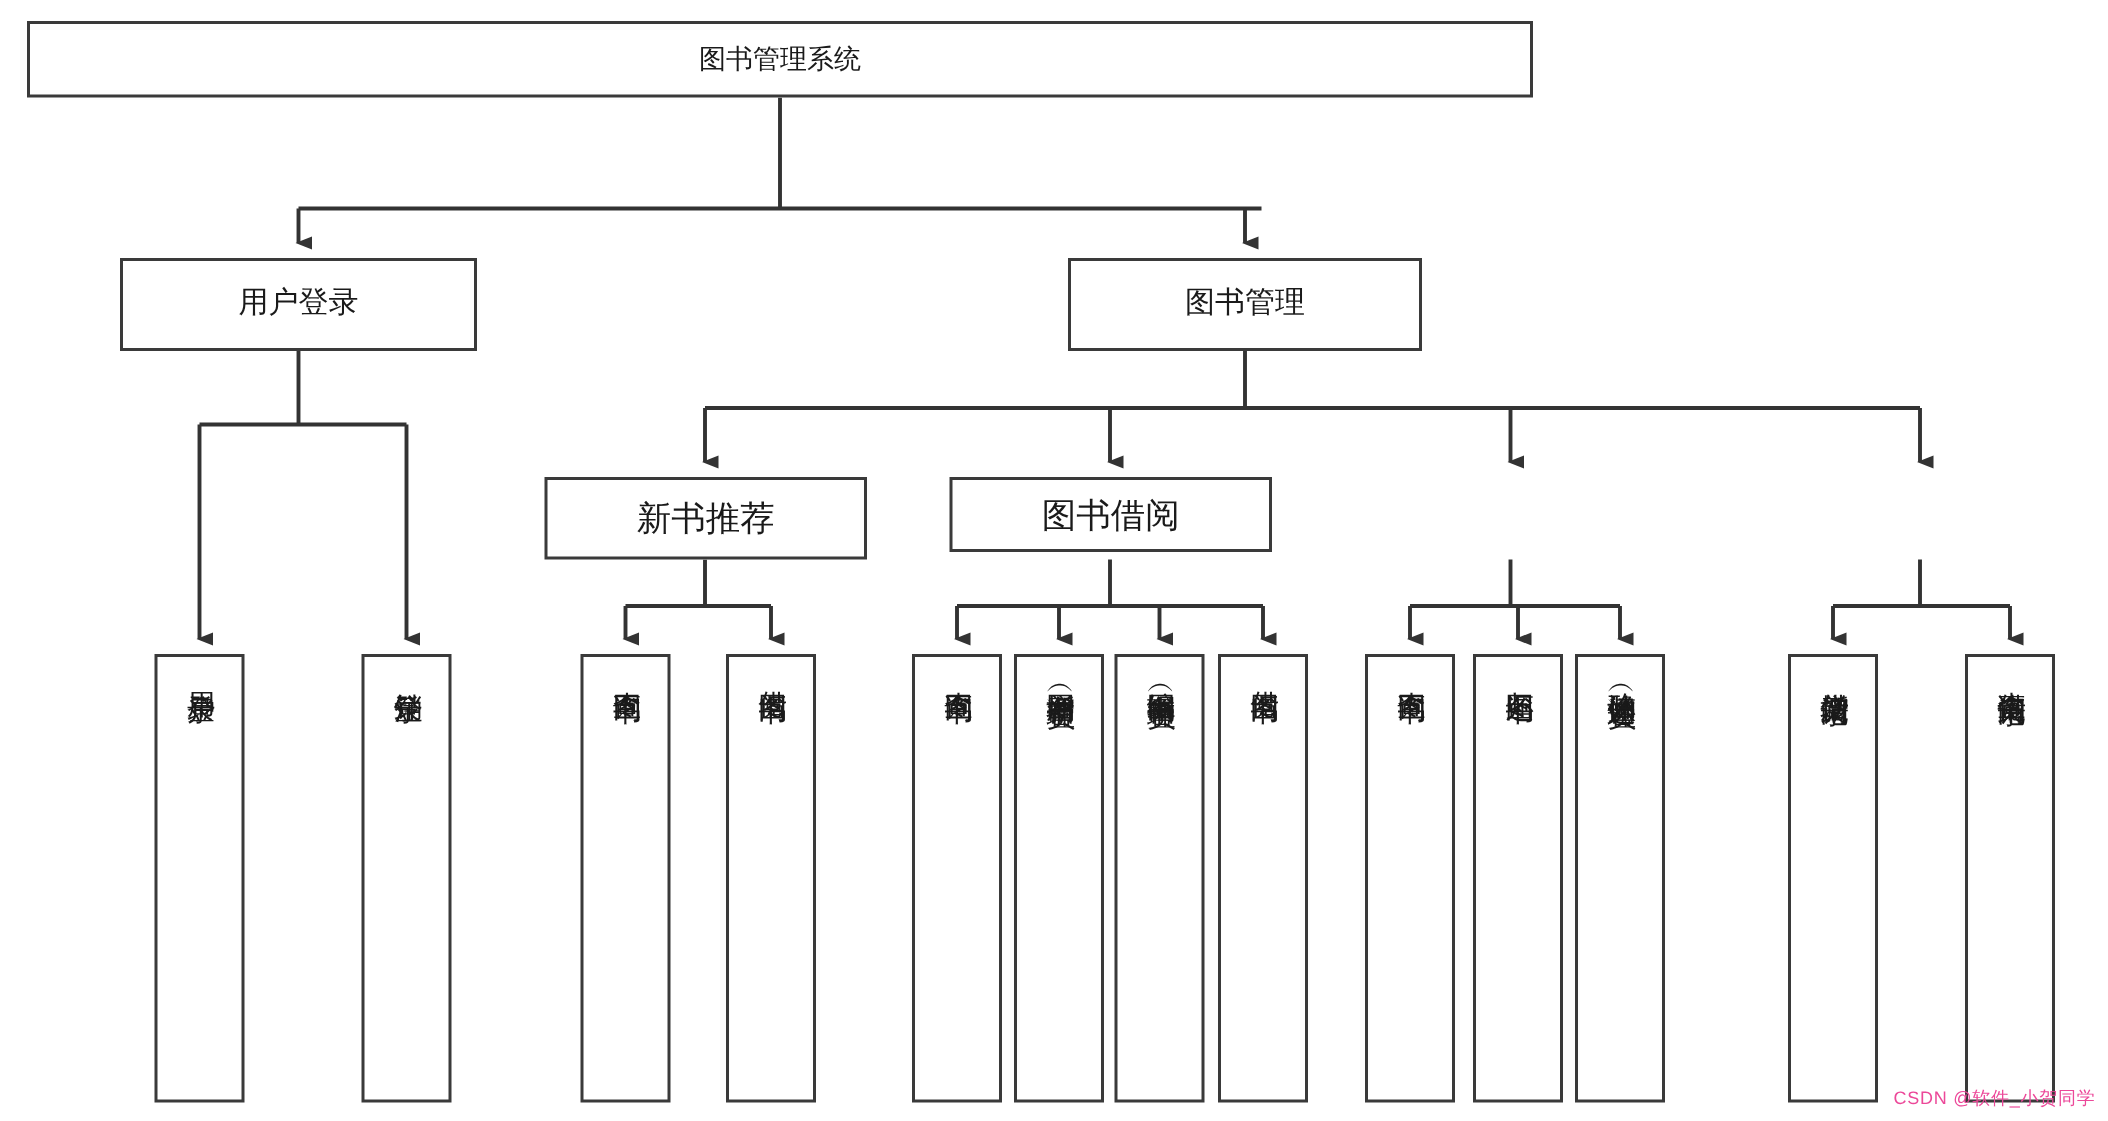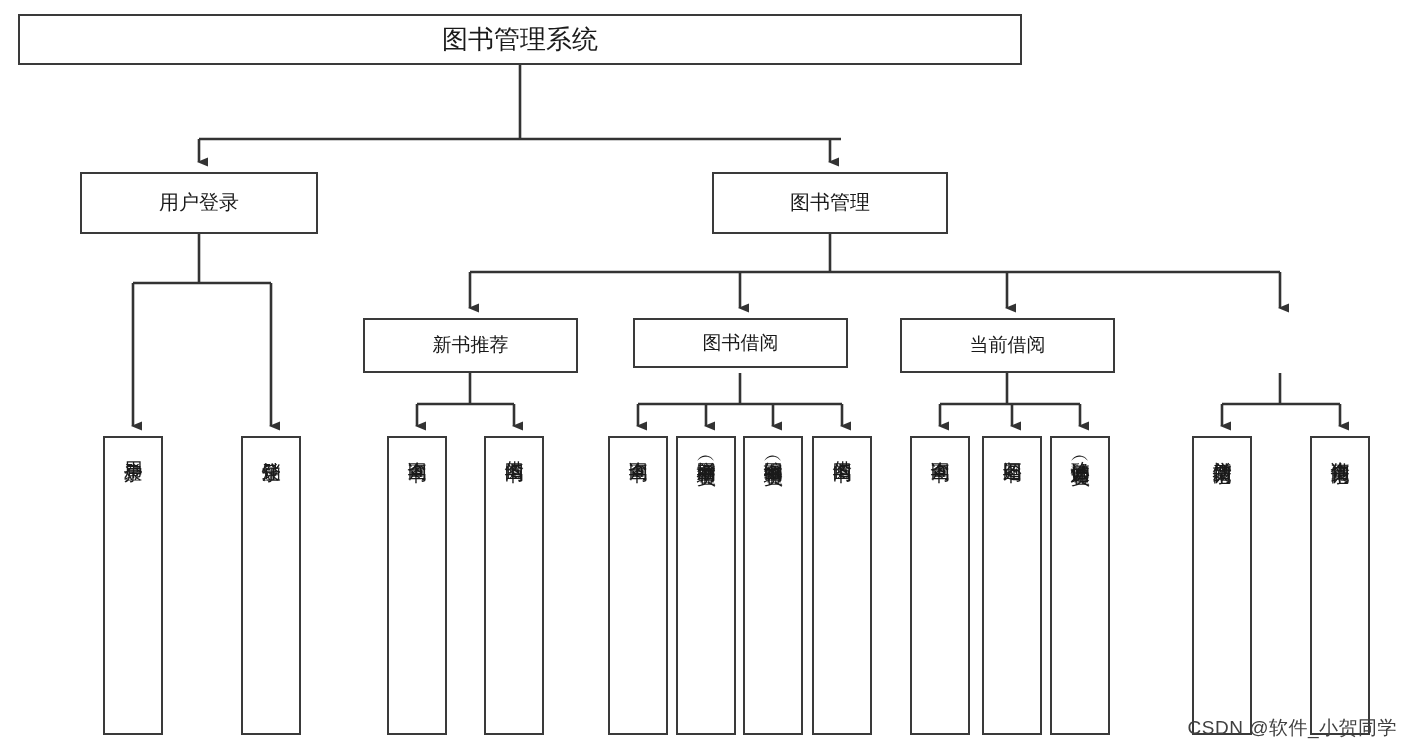--- a/index.html
+++ b/index.html
@@ -2,28 +2,28 @@
 <html><head>
 <meta charset="utf-8">
 <style>
   html,body{margin:0;padding:0;background:#ffffff;}
   body{font-family:"Liberation Sans","DejaVu Sans",sans-serif;}
   #canvas{position:relative;width:1405px;height:747px;background:#ffffff;overflow:hidden;}
   #wires{position:absolute;left:0;top:0;width:1405px;height:747px;}
   .node{position:absolute;box-sizing:border-box;background:#ffffff;
         border:2px solid #3a3a3a;display:flex;align-items:center;justify-content:center;
         color:#1a1a1a;}
-  .node.level0{font-size:26px;}
+  .node.level0{font-size:18px;}
   .node.level1{font-size:20px;}
-  .node.level2{font-size:19px;}
+  .node.level2{font-size:23px;}
   .node.leaf{font-size:19px;align-items:flex-start;padding-top:8px;}
   .node .lbl{line-height:1.08;text-align:center;white-space:nowrap;}
   .node.leaf .lbl{writing-mode:vertical-rl;text-orientation:upright;
                   letter-spacing:1px;line-height:1.18;}
-  #watermark{position:absolute;right:8px;bottom:6px;font-size:19px;color:#404040;
+  #watermark{position:absolute;right:8px;bottom:6px;font-size:12px;color:#ec4899;
              letter-spacing:.5px;white-space:nowrap;}
 </style>
 </head>
 <body>
 
 <div id="canvas">
 
   <svg id="wires" viewBox="0 0 1405 747">
     <defs>
       <marker id="arw" markerWidth="12" markerHeight="12" refX="5" refY="9" orient="auto" markerUnits="userSpaceOnUse">
@@ -84,23 +84,20 @@
   <div class="node level1" style="left:712px;top:172px;width:236px;height:62px;justify-content:center;">
     <span class="lbl">图书管理</span>
   </div>
 
   <div class="node level2" style="left:363px;top:318px;width:215px;height:55px;">
     <span class="lbl">新书推荐</span>
   </div>
   <div class="node level2" style="left:633px;top:318px;width:215px;height:50px;">
     <span class="lbl">图书借阅</span>
   </div>
-  <div class="node level2" style="left:900px;top:318px;width:215px;height:55px;">
-    <span class="lbl">当前借阅</span>
-  </div>
 
   <div class="node leaf" style="left:103px;top:436px;width:60px;height:299px;">
     <span class="lbl">用户登录</span>
   </div>
   <div class="node leaf" style="left:241px;top:436px;width:60px;height:299px;">
     <span class="lbl">注销登录</span>
   </div>
   <div class="node leaf" style="left:387px;top:436px;width:60px;height:299px;">
     <span class="lbl">查询图书</span>
   </div>

